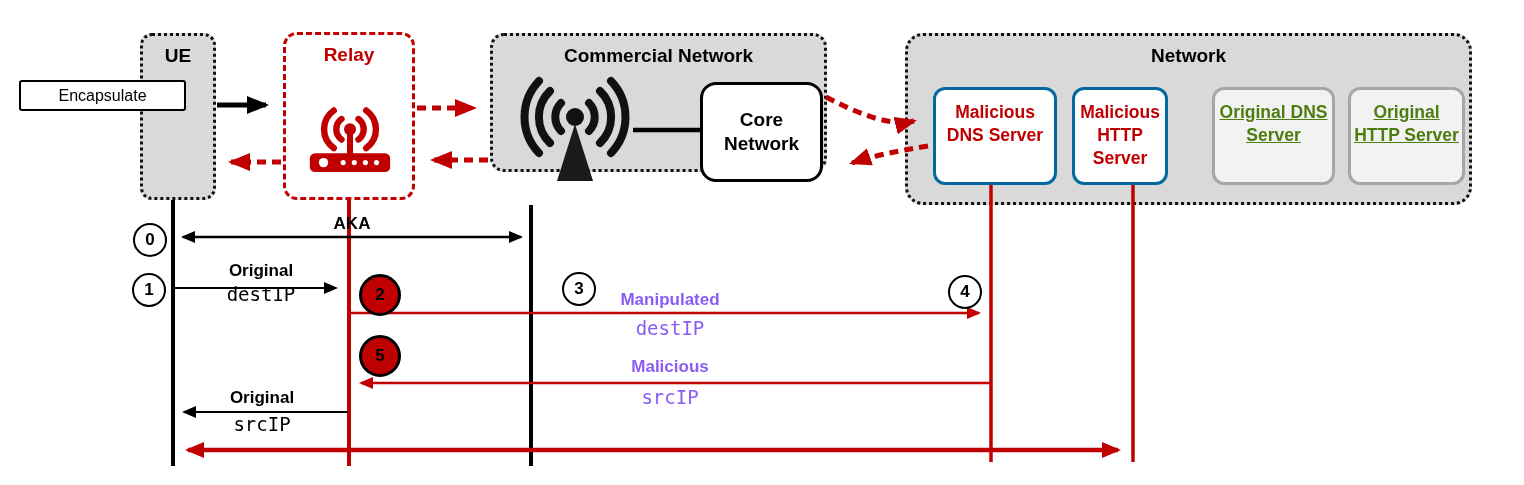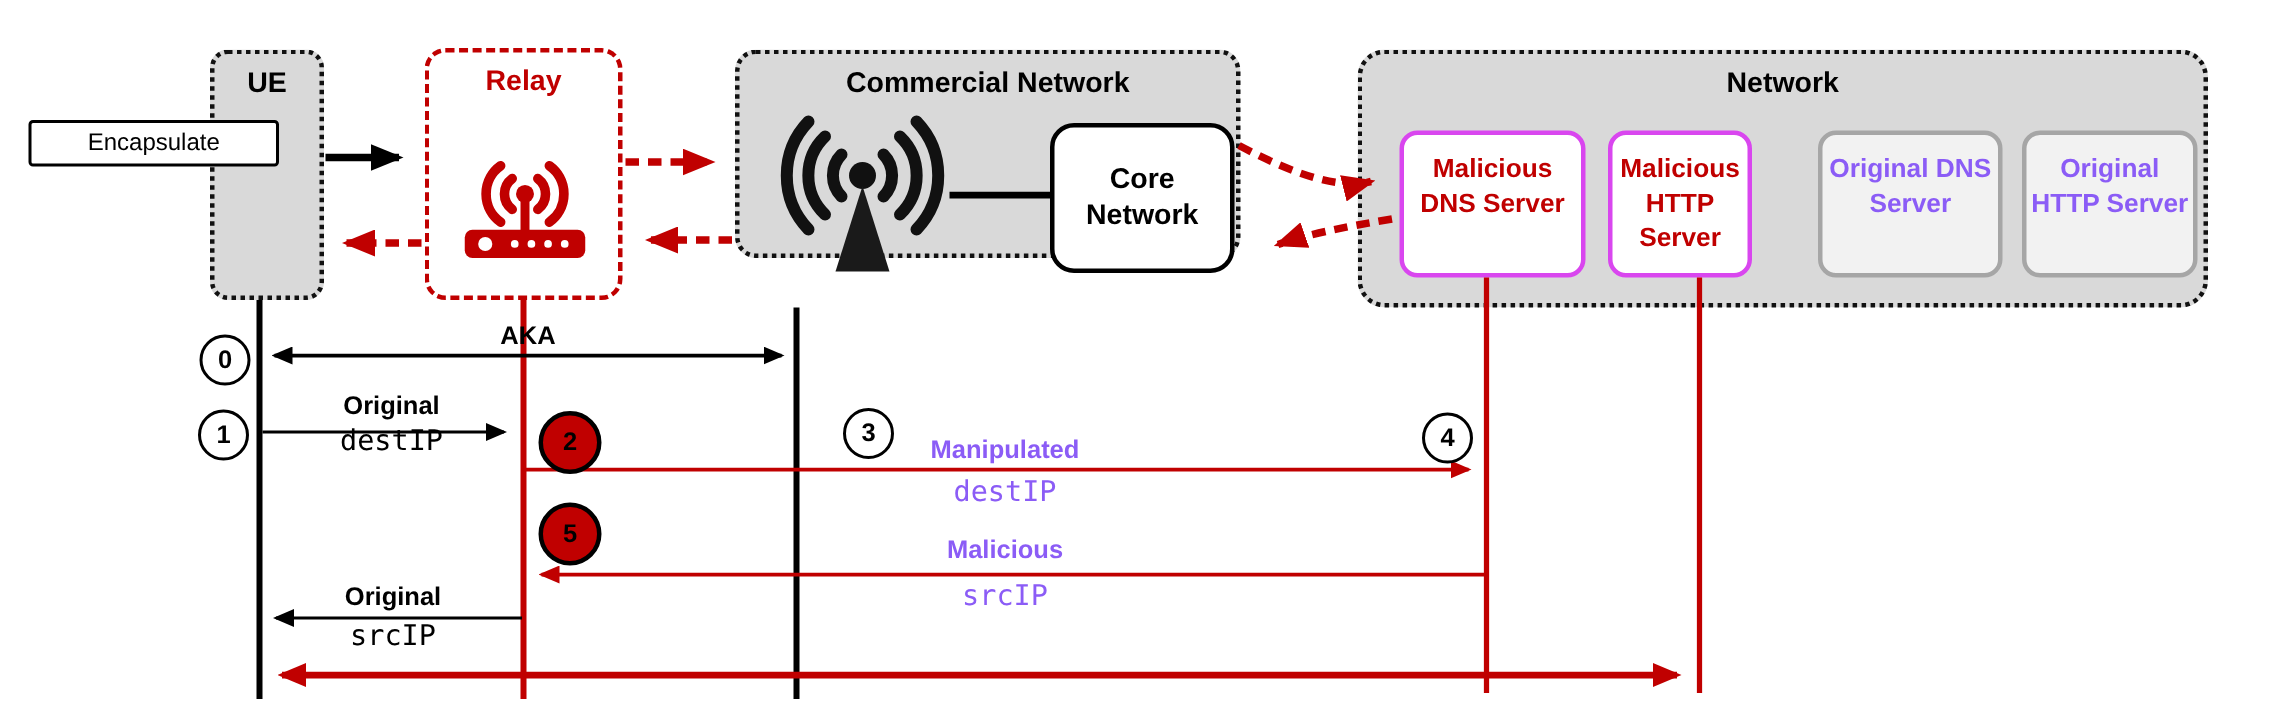--- a/index.html
+++ b/index.html
@@ -26,22 +26,22 @@
               font-weight:bold; font-size:19px; line-height:1.25; }
 
   .tag { left:19px; width:167px; height:31px; background:#fff; border:2.5px solid #000;
          border-radius:3px; display:flex; align-items:center; justify-content:center;
          font-size:16px; color:#000; z-index:4; }
   .tag-encapsulate { top:80px; }
   .tag-eea2        { top:119px; }
 
   .server { top:87px; height:98px; border-radius:12px; text-align:center;
             font-weight:bold; font-size:17.5px; line-height:1.32; padding-top:11px; z-index:2; }
-  .server.malicious { background:#ffffff; border:3px solid #d946ef; color:#C00000; }
-  .server.original  { background:#F2F2F2; border:3px solid #A6A6A6; color:#8b5cf6; }
+  .server.malicious { background:#ffffff; border:3px solid #0369a1; color:#C00000; }
+  .server.original  { background:#F2F2F2; border:3px solid #A6A6A6; color:#4d7c0f;text-decoration:underline; }
   .srv-1 { left:933px;  width:124px; }
   .srv-2 { left:1072px; width:96px; }
   .srv-3 { left:1212px; width:123px; }
   .srv-4 { left:1348px; width:117px; }
 
   .icon-wrap { z-index:2; }
   .relay-icon { left:303px; top:83px; width:94px;  height:96px; }
   .tower-icon { left:500px; top:68px; width:150px; height:120px; }
 
   

